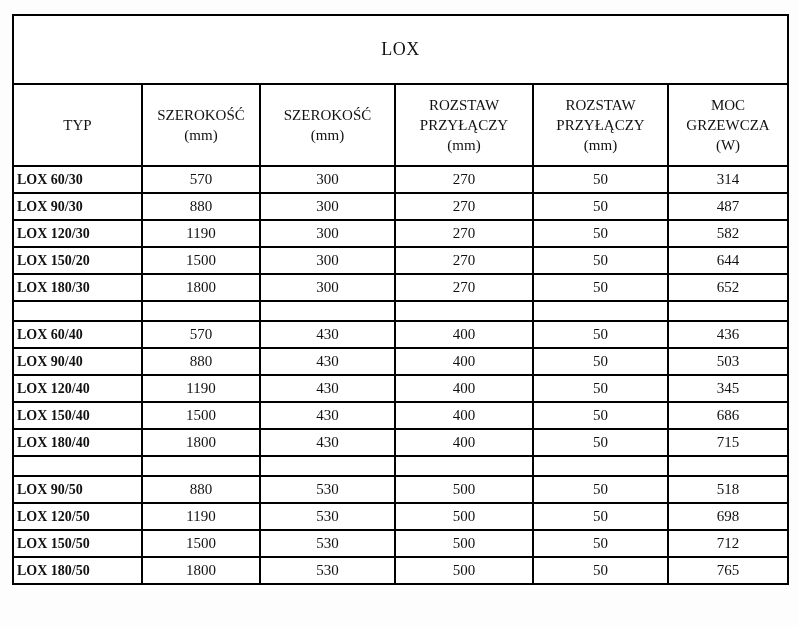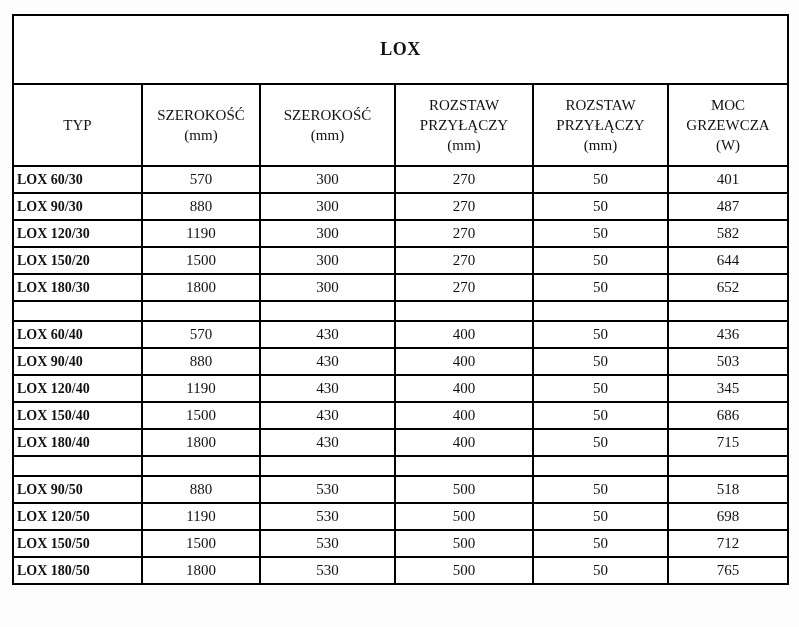--- a/index.html
+++ b/index.html
@@ -28,21 +28,21 @@
     background: #ffffff;
   }
   table.spec td, table.spec th {
     border: 2px solid #000000;
     padding: 0;
     overflow: hidden;
   }
   tr.title-row { height: 69px; }
   tr.title-row th {
     font-size: 18px;
-    font-weight: bold;
+    font-weight: normal;
     vertical-align: middle;
     letter-spacing: 0.5px;
   }
   tr.header-row { height: 82px; }
   tr.header-row th {
     font-size: 15px;
     font-weight: normal;
     text-align: center;
     vertical-align: middle;
     white-space: pre-line;
@@ -95,21 +95,21 @@
         <th>MOC
 GRZEWCZA
 (W)</th>
       </tr>
     <tr class="data-row">
           <td class="type-cell">LOX 60/30</td>
           <td class="value-cell">570</td>
           <td class="value-cell">300</td>
           <td class="value-cell">270</td>
           <td class="value-cell">50</td>
-          <td class="value-cell">401</td>
+          <td class="value-cell">314</td>
         </tr>
         <tr class="data-row">
           <td class="type-cell">LOX 90/30</td>
           <td class="value-cell">880</td>
           <td class="value-cell">300</td>
           <td class="value-cell">270</td>
           <td class="value-cell">50</td>
           <td class="value-cell">487</td>
         </tr>
         <tr class="data-row">

